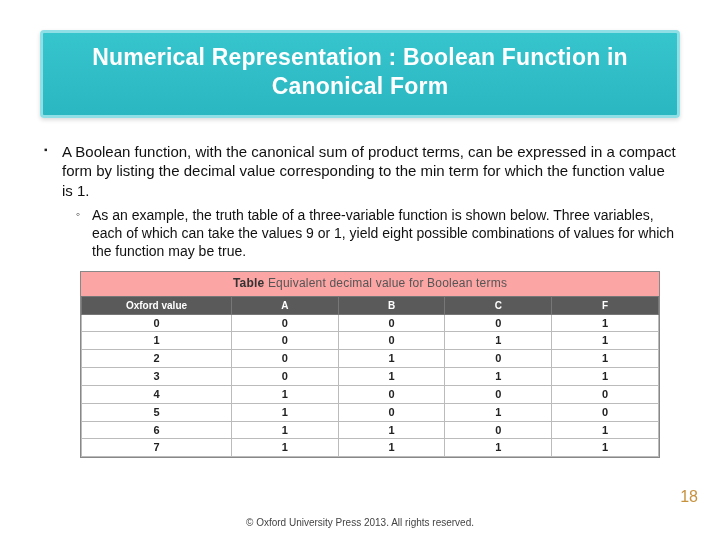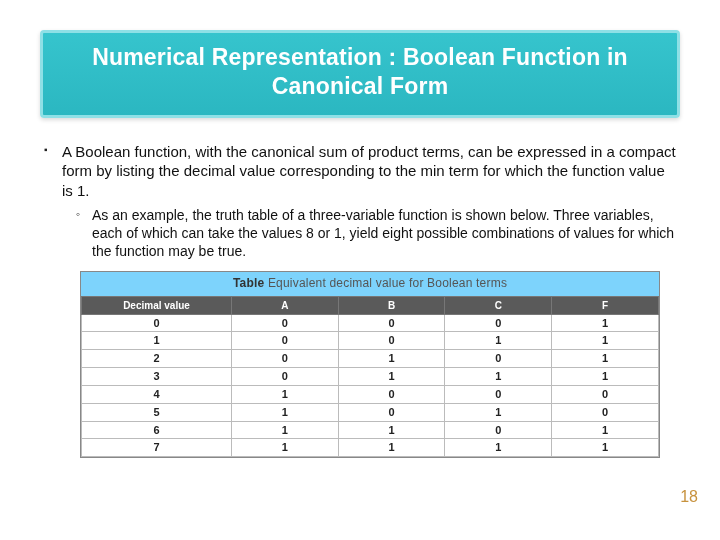--- a/index.html
+++ b/index.html
@@ -41,21 +41,21 @@
   ul.level2 > li { position: relative; padding-left: 16px; }
   ul.level2 > li::before {
     content: "◦"; position: absolute; left: 0; top: 1px;
     font-size: 12px; color: #222;
   }
   ul.level2 > li > .txt { font-size: 14px; line-height: 1.3; color: #111; }
 
   .table-wrap {
     margin: 10px 60px 0 80px;
     border: 1px solid #888;
-    background: #7dd3fc;
+    background: #fca5a5;
   }
   .table-title {
     text-align: center;
     font-family: Arial, sans-serif;
     font-size: 12px;
     color: #555;
     padding: 4px 0 6px 0;
     letter-spacing: 0.2px;
   }
   .table-title b { color: #333; font-weight: bold; }
@@ -107,35 +107,35 @@
   <div class="title-band">
     <h1>Numerical Representation : Boolean Function in Canonical Form</h1>
   </div>
 
   <div class="body">
     <ul class="level1">
       <li>
         <div class="txt">A Boolean function, with the canonical sum of product terms, can be expressed in a compact form by listing the decimal value corresponding to the min term for which the function value is 1.</div>
         <ul class="level2">
           <li>
-            <div class="txt">As an example, the truth table of a three-variable function is shown below. Three variables, each of which can take the values 8 or 1, yield eight possible combinations of values for which the function may be true.</div>
+            <div class="txt">As an example, the truth table of a three-variable function is shown below. Three variables, each of which can take the values 9 or 1, yield eight possible combinations of values for which the function may be true.</div>
           </li>
         </ul>
       </li>
     </ul>
   </div>
 
   <div class="table-wrap">
     <div class="table-title">
       <b>Table</b><span> Equivalent decimal value for Boolean terms</span>
     </div>
     <table>
       <thead>
         <tr>
-          <th>Decimal value</th>
+          <th>Oxford value</th>
           <th>A</th>
           <th>B</th>
           <th>C</th>
           <th>F</th>
         </tr>
       </thead>
       <tbody id="tbody">
           <tr>
             <td>0</td>
             <td>0</td>
@@ -190,13 +190,14 @@
             <td>1</td>
             <td>1</td>
             <td>1</td>
             <td>1</td>
           </tr>
         </tbody>
     </table>
   </div>
 
   <div class="page-num">18</div>
+  <div class="footer">© Oxford University Press 2013. All rights reserved.</div>
 </div>
 
 </body></html>

